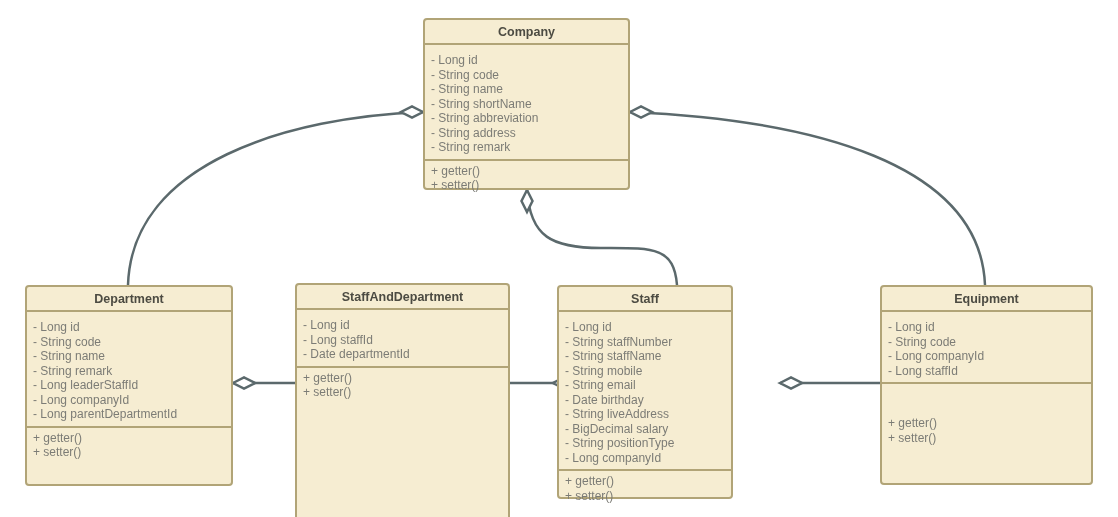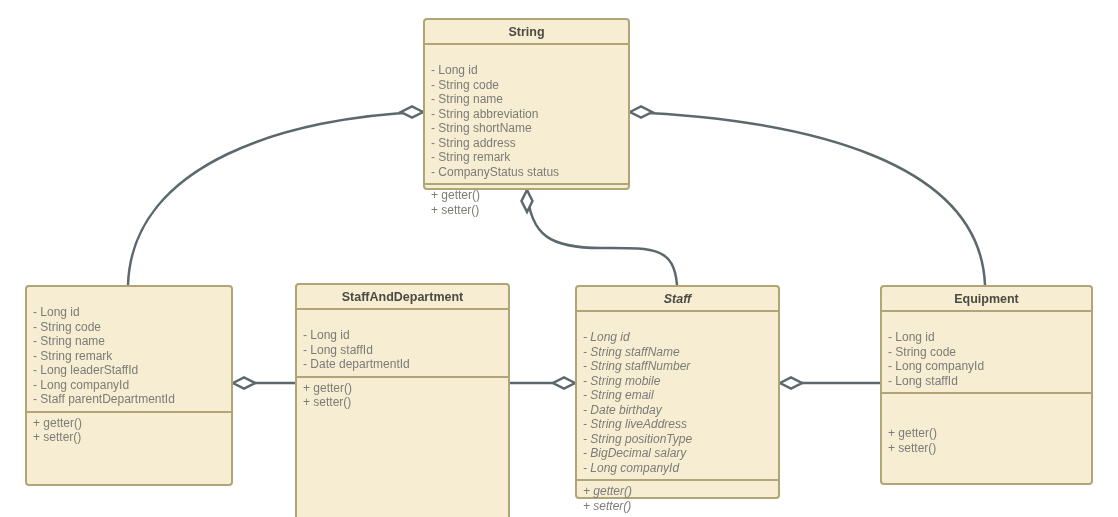--- a/index.html
+++ b/index.html
@@ -11,21 +11,21 @@
   .uml-class {
     position:absolute; box-sizing:border-box;
     background:#f6edd2; border:2px solid #b1a477; border-radius:4px;
     display:flex; flex-direction:column;
     font-size:12px; color:#7c7c76;
   }
   .uml-title {
     flex:0 0 auto; text-align:center; font-weight:bold; color:#4c4b42;
     padding:5px 4px 4px; border-bottom:2px solid #b1a477; font-size:12.5px;
   }
-  .uml-attrs { flex:0 0 auto; padding:18px 6px 4px; border-bottom:2px solid #b1a477; }
+  .uml-attrs { flex:0 0 auto; padding:8px 6px 4px; border-bottom:2px solid #b1a477; }
   .uml-methods { flex:1 1 auto; padding:3px 6px 4px; }
   .uml-methods.gap-top { padding-top:32px; }
   .member { line-height:14.5px; white-space:nowrap; }
   .edge { fill:none; stroke:#5b696c; stroke-width:2.5; }
   .diamond { fill:#ffffff; stroke:#5b696c; stroke-width:2.5; }
 </style>
 </head>
 <body>
 
 <div class="canvas">
@@ -45,78 +45,78 @@
     <polygon class="diamond" points="233,383 244,377.5 255,383 244,388.5"></polygon>
 
     <path class="edge" d="M 510,383 L 575,383"></path>
     <polygon class="diamond" points="575,383 564,377.5 553,383 564,388.5"></polygon>
 
     <path class="edge" d="M 780,383 L 880,383"></path>
     <polygon class="diamond" points="780,383 791,377.5 802,383 791,388.5"></polygon>
   </svg>
 
   <div class="uml-class" style="left:423px; top:18px; width:207px; height:172px;">
-    <div class="uml-title">String</div>
+    <div class="uml-title">Company</div>
     <div class="uml-attrs">
         <div class="member">- Long id</div>
         <div class="member">- String code</div>
         <div class="member">- String name</div>
+        <div class="member">- String shortName</div>
         <div class="member">- String abbreviation</div>
-        <div class="member">- String shortName</div>
         <div class="member">- String address</div>
         <div class="member">- String remark</div>
-        <div class="member">- CompanyStatus status</div>
       </div>
     <div class="uml-methods">
         <div class="member">+ getter()</div>
         <div class="member">+ setter()</div>
       </div>
   </div>
 
   <div class="uml-class" style="left:25px; top:285px; width:208px; height:201px;">
+    <div class="uml-title">Department</div>
     <div class="uml-attrs">
         <div class="member">- Long id</div>
         <div class="member">- String code</div>
         <div class="member">- String name</div>
         <div class="member">- String remark</div>
         <div class="member">- Long leaderStaffId</div>
         <div class="member">- Long companyId</div>
-        <div class="member">- Staff parentDepartmentId</div>
+        <div class="member">- Long parentDepartmentId</div>
       </div>
     <div class="uml-methods">
         <div class="member">+ getter()</div>
         <div class="member">+ setter()</div>
       </div>
   </div>
 
   <div class="uml-class" style="left:295px; top:283px; width:215px; height:239px;">
     <div class="uml-title">StaffAndDepartment</div>
     <div class="uml-attrs">
         <div class="member">- Long id</div>
         <div class="member">- Long staffId</div>
         <div class="member">- Date departmentId</div>
       </div>
     <div class="uml-methods">
         <div class="member">+ getter()</div>
         <div class="member">+ setter()</div>
       </div>
   </div>
 
-  <div class="uml-class" style="left:575px; top:285px; width:205px; height:214px;font-style:italic;">
+  <div class="uml-class" style="left:557px; top:285px; width:176px; height:214px;">
     <div class="uml-title">Staff</div>
     <div class="uml-attrs">
         <div class="member">- Long id</div>
+        <div class="member">- String staffNumber</div>
         <div class="member">- String staffName</div>
-        <div class="member">- String staffNumber</div>
         <div class="member">- String mobile</div>
         <div class="member">- String email</div>
         <div class="member">- Date birthday</div>
         <div class="member">- String liveAddress</div>
+        <div class="member">- BigDecimal salary</div>
         <div class="member">- String positionType</div>
-        <div class="member">- BigDecimal salary</div>
         <div class="member">- Long companyId</div>
       </div>
     <div class="uml-methods">
         <div class="member">+ getter()</div>
         <div class="member">+ setter()</div>
       </div>
   </div>
 
   <div class="uml-class" style="left:880px; top:285px; width:213px; height:200px;">
     <div class="uml-title">Equipment</div>

